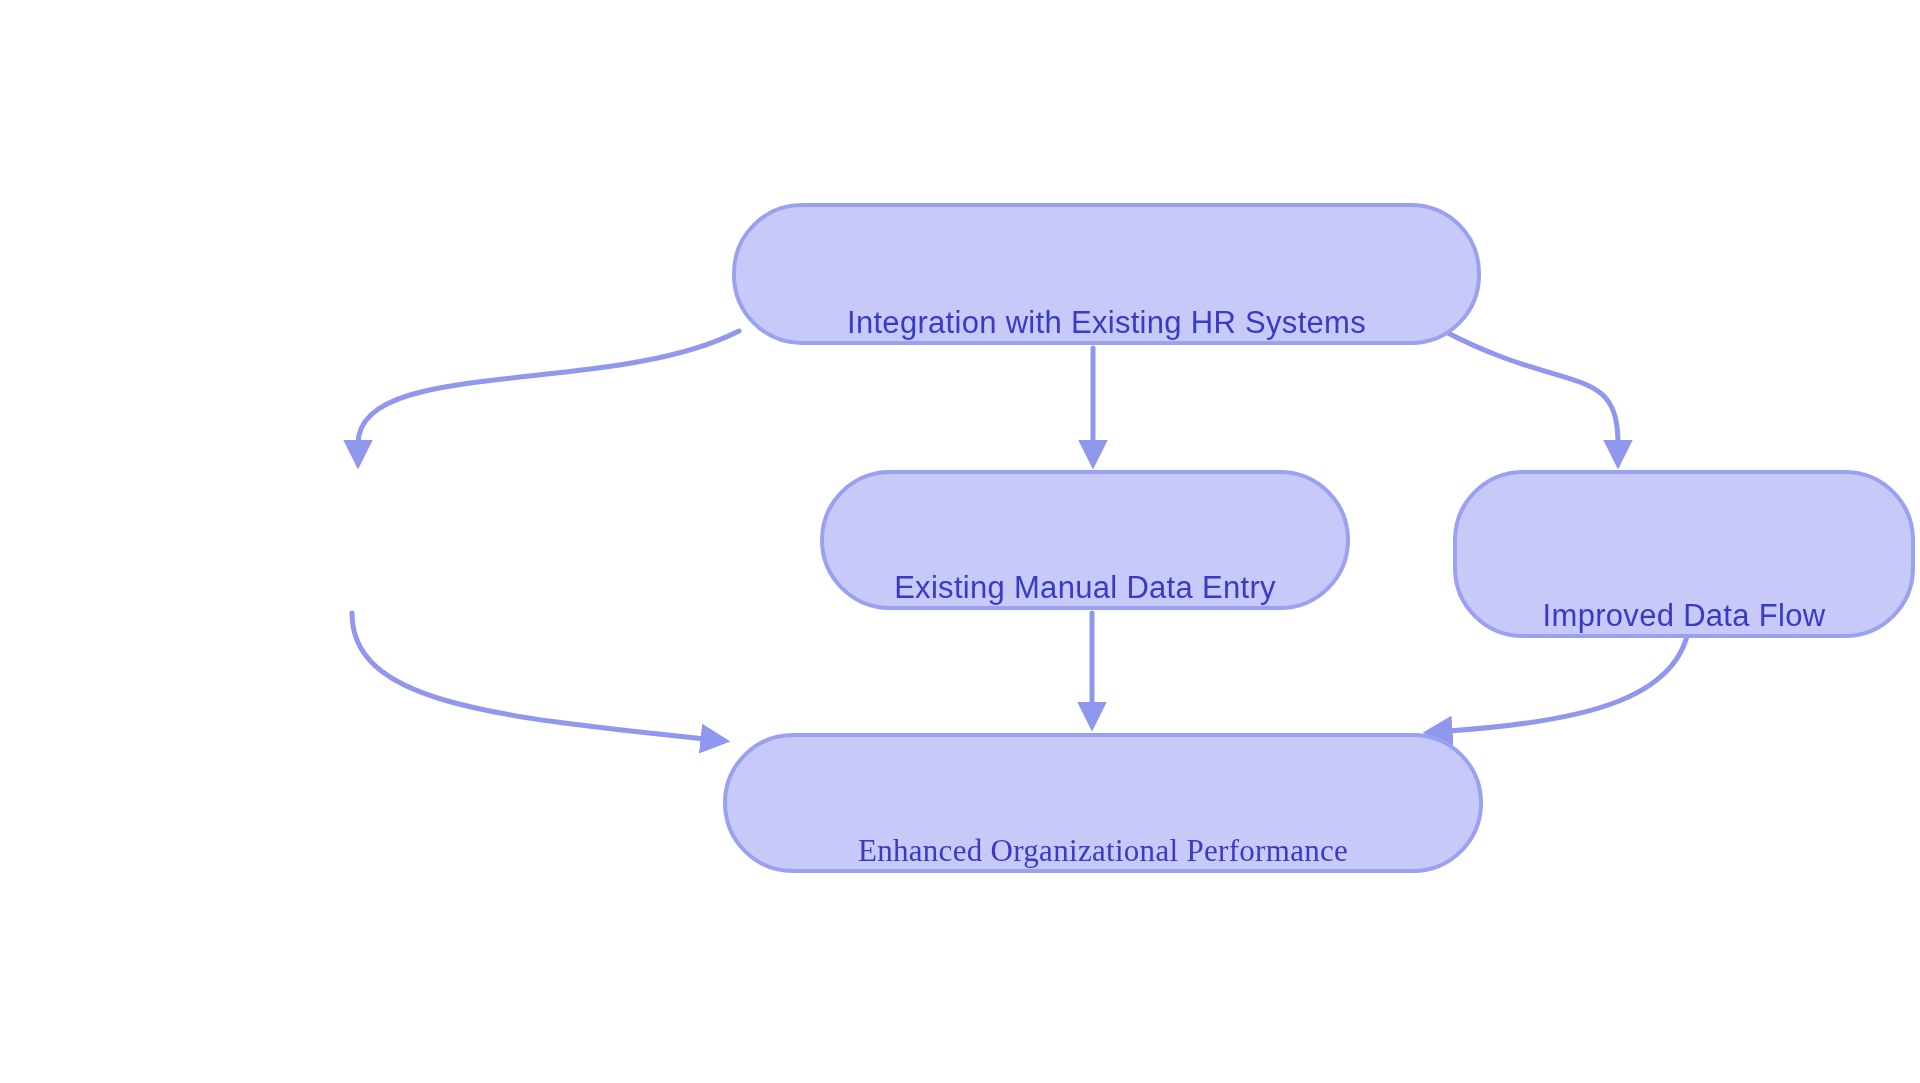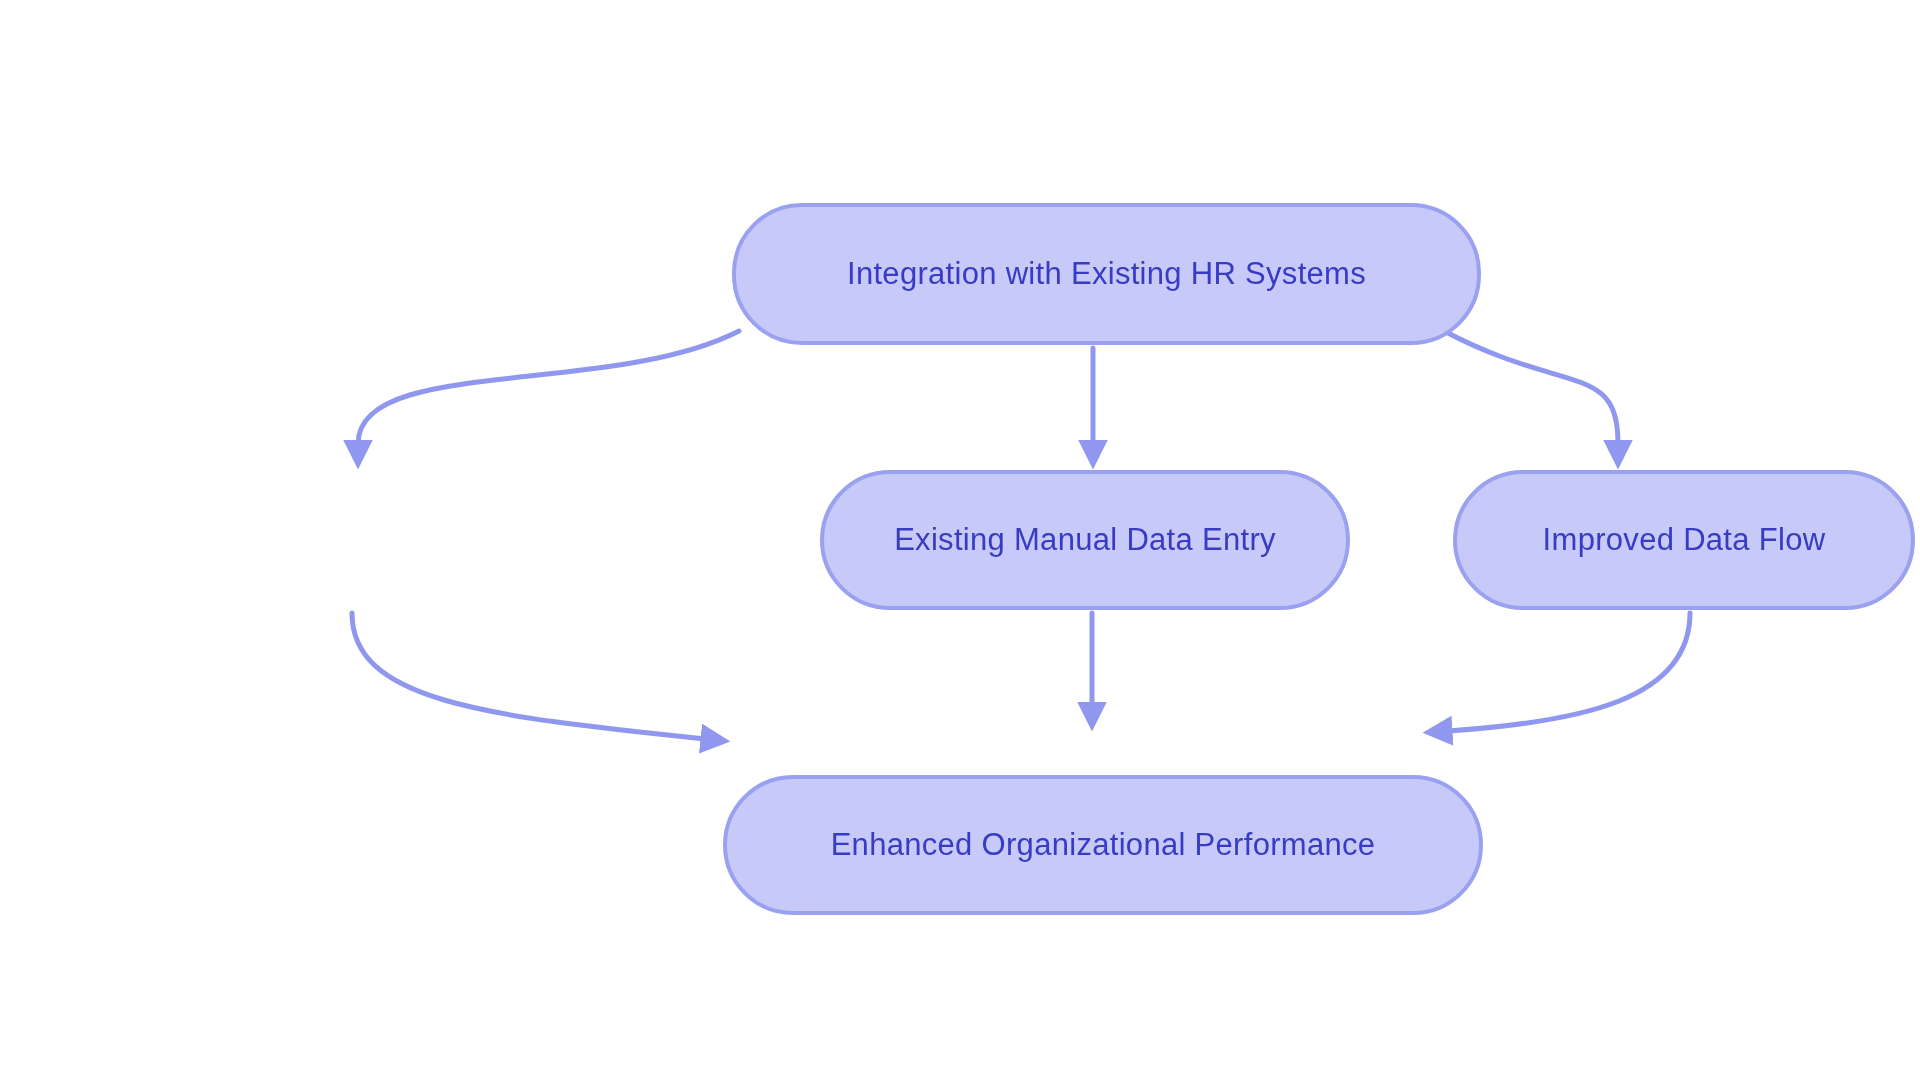--- a/index.html
+++ b/index.html
@@ -25,32 +25,32 @@
     height: 1083px;
     pointer-events: none;
   }
   .node {
     position: absolute;
     box-sizing: border-box;
     background: var(--node-fill, #c7c9f8);
     border: 4px solid var(--node-border, #9aa1f0);
     border-radius: 70px;
     display: flex;
-    align-items: center;
+    align-items: flex-end;
     justify-content: center;
     color: var(--text, #383bc4);
     font-size: 31px;
     letter-spacing: 0.3px;
     white-space: nowrap;
   }
   .node-top      { left: 732px;  top: 203px; width: 749px; height: 142px; }
   .node-left     { left: 13px;   top: 470px; width: 684px; height: 140px; }
   .node-center   { left: 820px;  top: 470px; width: 530px; height: 140px; }
-  .node-right    { left: 1453px; top: 470px; width: 462px; height: 140px; }
-  .node-bottom   { left: 723px;  top: 775px; width: 760px; height: 140px; }
+  .node-right    { left: 1453px; top: 470px; width: 462px; height: 168px; }
+  .node-bottom   { left: 723px;  top: 733px; width: 760px; height: 140px; font-family: Liberation Serif, serif; }
   .edge-path {
     fill: none;
     stroke: var(--edge, #8f97ee);
     stroke-width: 5;
     stroke-linecap: round;
   }
 </style>
 </head>
 <body>
 

